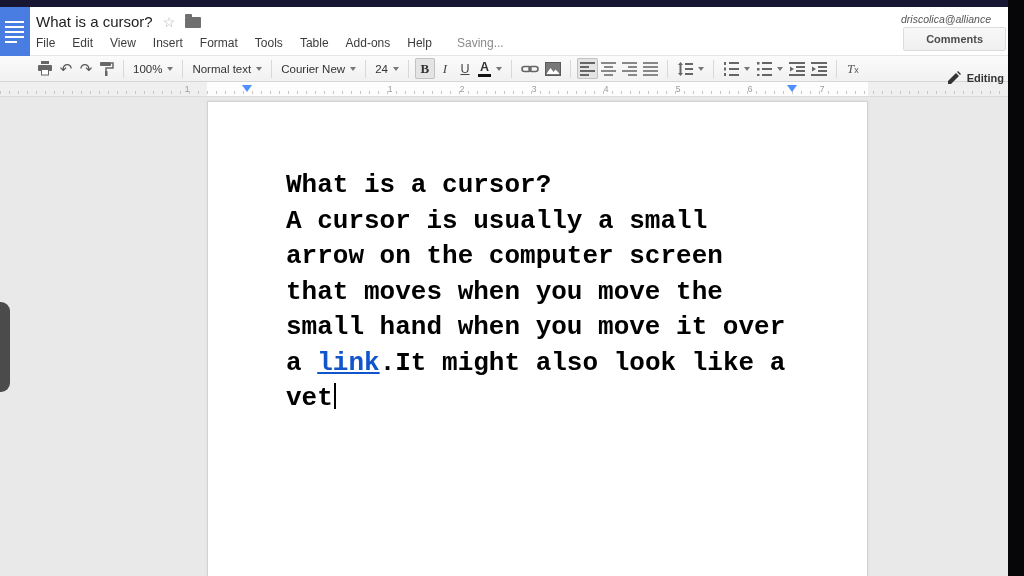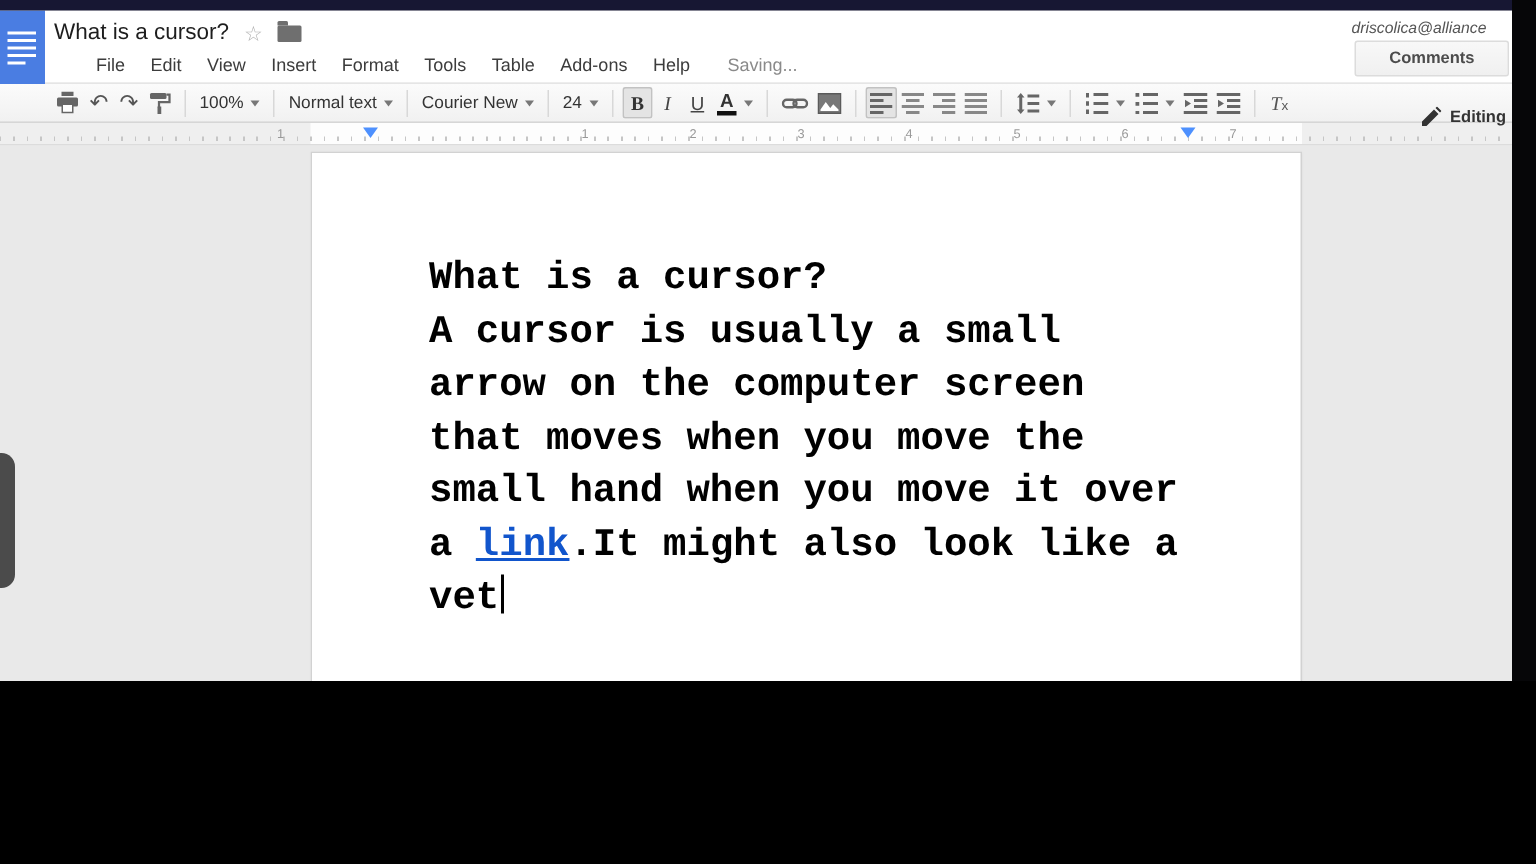--- a/index.html
+++ b/index.html
@@ -1,35 +1,35 @@
 <!DOCTYPE html>
 <html><head>
 <meta charset="utf-8">
 <style>
   * { margin:0; padding:0; box-sizing:border-box; }
   body { font-family:"Liberation Sans", sans-serif; background:#000; }
-  .screen { position:relative; width:1024px; height:454px; overflow:hidden; background:#e9e9e9; }
+  .screen { position:relative; width:1024px; height:576px; overflow:hidden; background:#e9e9e9; }
 
   
   .topbar { position:absolute; left:0; top:0; width:1024px; height:7px; background:#171733; z-index:50; }
   .right-bar { position:absolute; right:0; top:0; width:16px; height:576px; background:#060608; z-index:60; }
   .left-tab { position:absolute; left:0; top:302px; width:10px; height:90px; background:#3a3a3a; border-radius:0 9px 9px 0; z-index:70; opacity:.9; }
 
   
   .header { position:absolute; left:0; top:7px; width:1024px; height:48px; background:#ffffff; }
   .docs-icon { position:absolute; left:0; top:7px; width:30px; height:49px; background:#4a7de2; z-index:10;
                display:flex; flex-direction:column; justify-content:center; gap:3px; padding-left:5px; }
   .docs-icon i { display:block; height:2px; width:19px; background:#fff; }
   .docs-icon i:last-child { width:12px; }
   .title-row { position:absolute; left:36px; top:6px; display:flex; align-items:center; gap:10px; }
   .doc-title { font-size:15px; color:#1d1d1d; }
   .star { font-size:14px; color:#b3b3b3; line-height:1; }
   .folder { width:16px; height:11px; background:#6f6f6f; border-radius:1px; position:relative; margin-top:2px; }
   .folder::before { content:""; position:absolute; top:-3px; left:0; width:7px; height:3px; background:#6f6f6f; border-radius:1px 1px 0 0; }
-  .menu-row { position:absolute; left:36px; top:29px; display:flex; gap:17px; align-items:baseline;margin-left:28px; }
+  .menu-row { position:absolute; left:36px; top:29px; display:flex; gap:17px; align-items:baseline; }
   .menu-item { font-size:12px; color:#3c3c3c; cursor:default; }
   .save-status { font-size:12px; color:#8a8a8a; margin-left:8px; }
   .account { position:absolute; right:33px; top:6px; font-size:10.5px; color:#555;font-style:italic; }
   .comments-btn { position:absolute; right:18px; top:20px; font-size:11px; font-weight:bold; color:#4c4c4c;
                   background:linear-gradient(#f8f8f8,#f0f0f0); border:1px solid #dcdcdc; border-radius:2px; padding:5px 22px; }
 
   
   .toolbar { position:absolute; left:0; top:55px; width:1024px; height:27px;
              background:linear-gradient(#fbfbfb,#f1f1f1); border-top:1px solid #e5e5e5; border-bottom:1px solid #d6d6d6;
              display:flex; align-items:center; padding-left:34px; }

